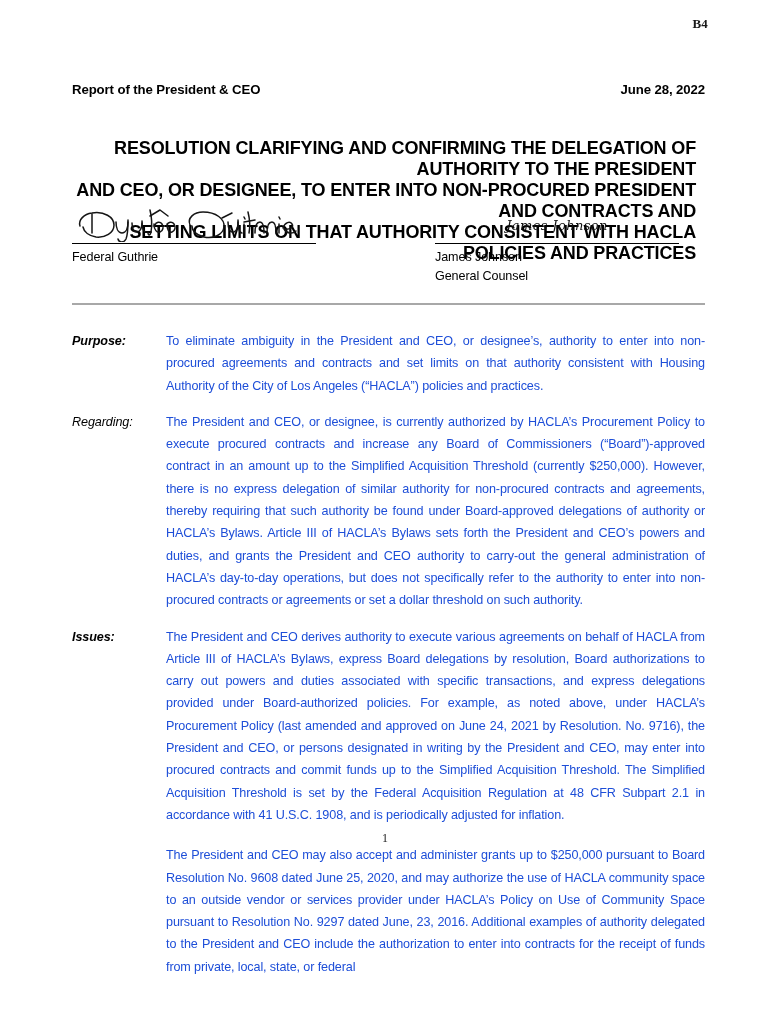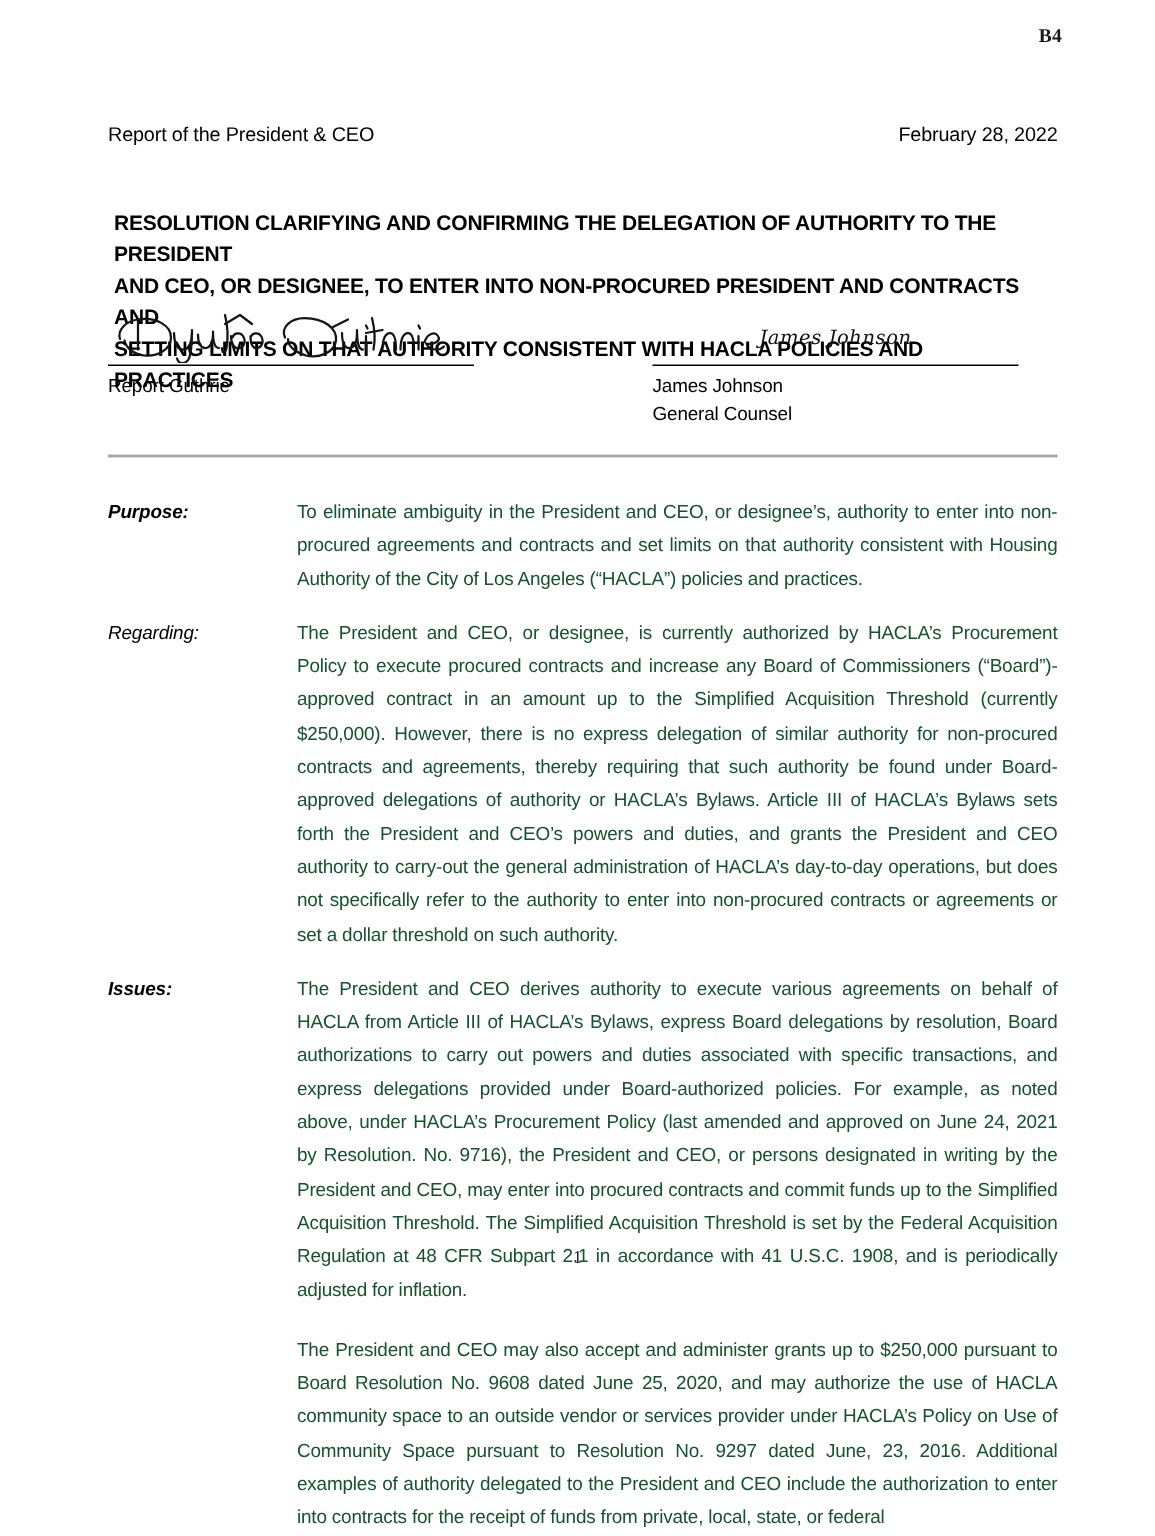--- a/index.html
+++ b/index.html
@@ -37,33 +37,33 @@
   
   .runhead {
     position: absolute;
     top: 82px;
     left: 72px;
     right: 65px;
     display: flex;
     justify-content: space-between;
     align-items: baseline;
     font-size: 13.2px;
-    font-weight: normal;
+    font-weight: bold;
     letter-spacing: -0.1px;
     color: #000;
   }
 
   
   .reso-title {
     position: absolute;
     top: 138px;
     left: 76px;
     width: 620px;
-    text-align: left;
-    font-size: 14px;
+    text-align: right;
+    font-size: 18px;
     font-weight: bold;
     line-height: 21px;
     letter-spacing: -0.15px;
     color: #000;
   }
 
   
   .sig-area {
     position: absolute;
     top: 206px;
@@ -144,22 +144,21 @@
   .sec-label.italic {
     font-weight: normal;
     font-style: italic;
   }
   .sec-body {
     flex: 1 1 auto;
     font-size: 12.6px;
     line-height: 22.3px;
     text-align: justify;
     letter-spacing: -0.12px;
-    color: #14532d;
-    margin-left: 32px;
+    color: #1d4ed8;
   }
   .sec-body p {
     margin: 0 0 18px 0;
   }
   .sec-body p:last-child { margin-bottom: 0; }
 
   
   .page-num {
     position: absolute;
     bottom: 22px;
@@ -173,21 +172,21 @@
 </style>
 </head>
 <body>
 
 <div class="page">
 
   <div class="doc-tag">B4</div>
 
   <div class="runhead">
     <div>Report of the President &amp; CEO</div>
-    <div>February 28, 2022</div>
+    <div>June 28, 2022</div>
   </div>
 
   <div class="reso-title">
     <div>RESOLUTION CLARIFYING AND CONFIRMING THE DELEGATION OF AUTHORITY TO THE PRESIDENT</div>
     <div>AND CEO, OR DESIGNEE, TO ENTER INTO NON-PROCURED PRESIDENT AND CONTRACTS AND</div>
     <div>SETTING LIMITS ON THAT AUTHORITY CONSISTENT WITH HACLA POLICIES AND PRACTICES</div>
   </div>
 
   <div class="sig-area">
 
@@ -215,21 +214,21 @@
             <path d="M172 16 L183 14"></path>
             <path d="M183 27 C183 20, 185 16, 188 16 C191 16, 192 20, 192 27"></path>
             <path d="M195 27 C195 20, 197 16, 200 16 C203 16, 204 20, 204 27"></path>
             <path d="M207 18 L207 27"></path>
             <path d="M207 11 L208 13"></path>
             <path d="M211 22 C213 16, 218 15, 220 18 C222 21, 218 24, 212 23 C215 28, 221 28, 224 25"></path>
           </g>
         </svg>
       </div>
       <div class="sig-rule"></div>
-      <div class="sig-name">Report Guthrie</div>
+      <div class="sig-name">Federal Guthrie</div>
     </div>
 
     <div class="sig-block right">
       <div class="sig-ink">
         <div class="sig-script">James Johnson</div>
       </div>
       <div class="sig-rule"></div>
       <div class="sig-name">James Johnson</div>
       <div class="sig-role">General Counsel</div>
     </div>

